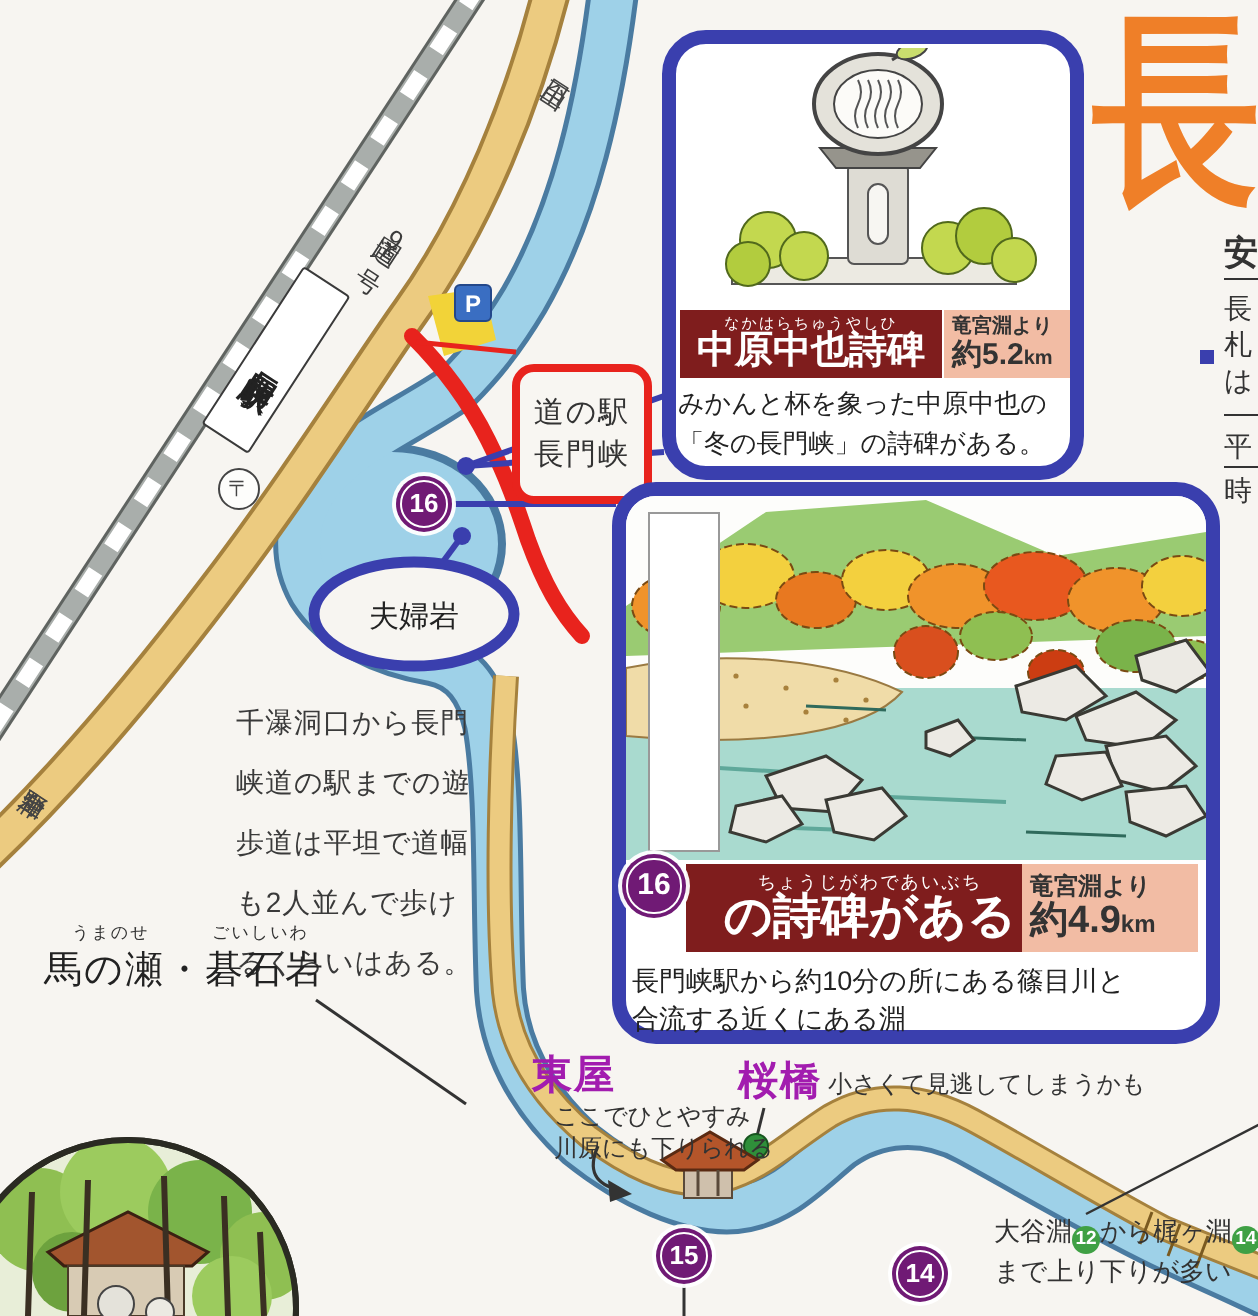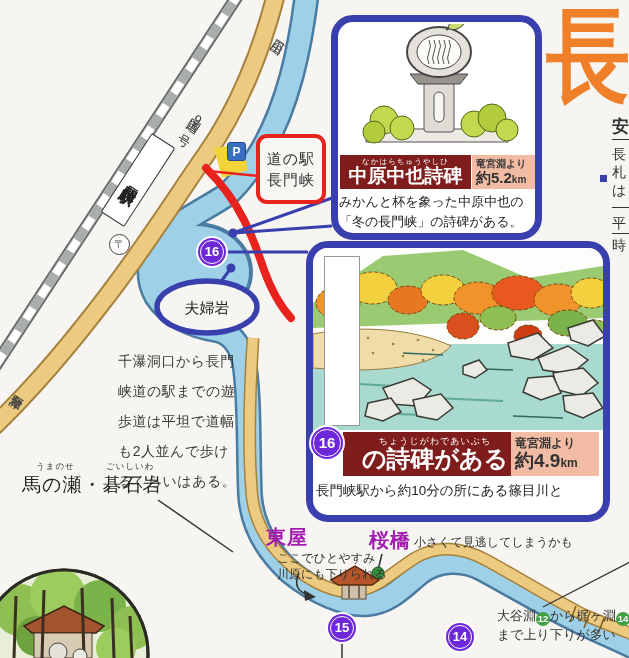--- a/index.html
+++ b/index.html
@@ -10,22 +10,22 @@
   .vtext{writing-mode:vertical-rl;text-orientation:upright;}
   .station-box{width:26px;height:92px;background:#fff;border:1.5px solid #3a3a3a;border-radius:2px;
                display:flex;align-items:center;justify-content:center;font-size:15px;font-weight:bold;
                letter-spacing:2px;color:#222;}
   .post-circle{width:19px;height:19px;border:1.5px solid #444;border-radius:50%;background:#fdfdfb;
                display:flex;align-items:center;justify-content:center;font-size:11px;color:#444;}
   .p-icon{width:17px;height:17px;background:#3a6ec2;border:1px solid #24488a;border-radius:3px;
           display:flex;align-items:center;justify-content:center;color:#fff;font-weight:bold;font-size:12px;}
   .red-box{width:62px;height:62px;border:4.5px solid #e8231d;border-radius:11px;background:#f8f6f2;
            display:flex;flex-direction:column;align-items:center;justify-content:center;
-           font-size:15px;line-height:21px;color:#333;letter-spacing:1px;}
-  .marker{position:absolute;border-radius:50%;background:#6d28d9;box-shadow:0 0 0 2px rgba(255,255,255,.95);
+           font-size:15px;line-height:21px;color:#333;letter-spacing:1px;margin-top:48px;}
+  .marker{position:absolute;border-radius:50%;background:#701a75;box-shadow:0 0 0 2px rgba(255,255,255,.95);
           display:flex;align-items:center;justify-content:center;z-index:3;}
   .marker .ring{border:1.5px solid #fff;border-radius:50%;width:79%;height:79%;display:flex;
                 align-items:center;justify-content:center;color:#fff;font-weight:bold;}
   .m28{width:28px;height:28px;} .m28 .ring{font-size:13px;}
   .m32{width:32px;height:32px;} .m32 .ring{font-size:15px;}
   .callout{position:absolute;background:#fff;border:7px solid #3a3fae;border-radius:22px;z-index:4;}
   .band{position:absolute;background:#7f1d1d;color:#fff;display:flex;flex-direction:column;
         align-items:center;justify-content:center;}
   .band .furi{letter-spacing:1px;line-height:1;}
   .band .bandname{font-weight:bold;line-height:1.05;white-space:nowrap;}
@@ -278,16 +278,17 @@
     <div class="band" style="left:30px;top:184px;width:184px;height:44px">
       <span class="furi" style="font-size:9px">ちょうじがわであいぶち</span>
       <span class="bandname" style="font-size:24px">の詩碑がある</span>
     </div>
     <div class="dist" style="left:198px;top:184px;width:88px;height:44px">
       <span class="lbl" style="font-size:12px">竜宮淵より</span>
       <span class="val" style="font-size:19px"><span>約4.9</span><span class="unit" style="font-size:12px">km</span></span>
     </div>
     <div class="desc" style="left:3px;top:233px;width:286px;font-size:13.5px;line-height:19px">
       <span>長門峡駅から約10分の所にある篠目川と</span><br>
+      <span>合流する近くにある淵</span>
     </div>
   </div>
 
 </div>
 
 </body></html>

